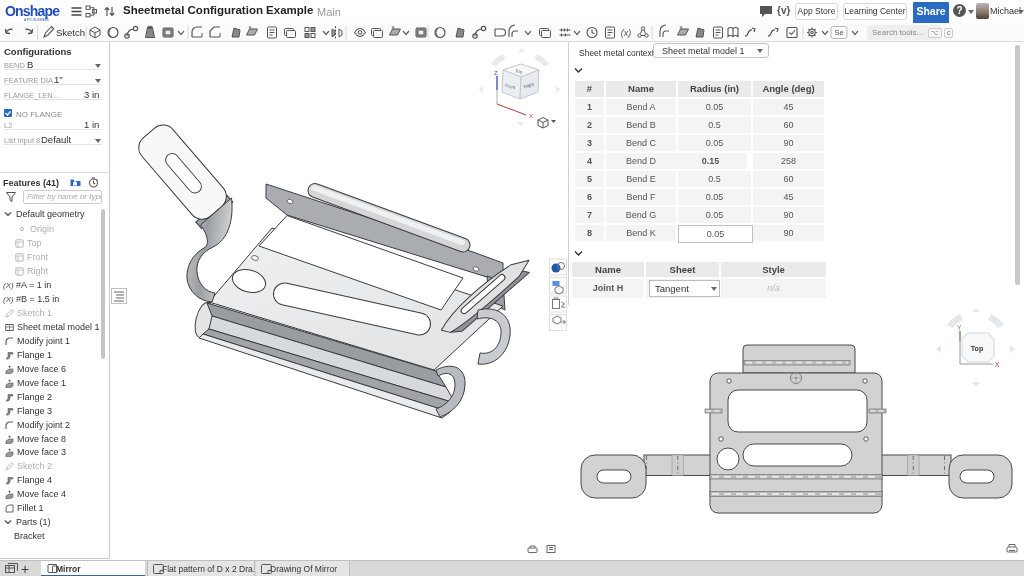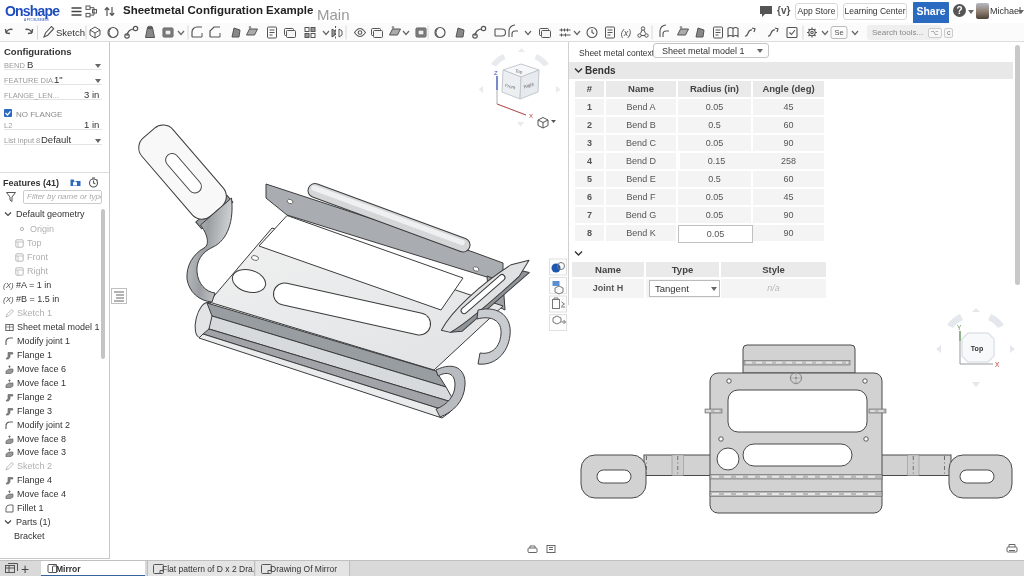--- a/index.html
+++ b/index.html
@@ -6,21 +6,21 @@
 html,body { width:1024px; height:576px; overflow:hidden; background:#fff;
   font-family:"Liberation Sans", sans-serif; }
 .abs { position:absolute; }
 #stage { position:relative; width:1024px; height:576px; }
 
 
 #topbar { left:0; top:0; width:1024px; height:23px; background:#fff; }
 #logo { left:5px; top:3px; font-size:14px; font-weight:bold; color:#1f4dbd; letter-spacing:-0.8px; }
 #ptc { left:24px; top:18px; font-size:3px; color:#1f4dbd; }
 #title { left:123px; top:4px; font-size:11.5px; font-weight:bold; color:#222; white-space:nowrap; }
-#wsname { left:317px; top:6px; font-size:15px; color:#999; }
+#wsname { left:317px; top:6px; font-size:11px; color:#999; }
 .tbtn { top:3px; height:17px; border:1px solid #d9d9d9; border-radius:3px;
   background:#fff; font-size:8.5px; color:#333; line-height:15px; white-space:nowrap; }
 #sharebtn { left:913px; top:2px; width:36px; height:25px; background:#2a6ac0; border-radius:1px;
   color:#fff; font-size:10.5px; font-weight:bold; text-align:center; line-height:19px; }
 
 
 #toolbar { left:0; top:23px; width:1024px; height:19px; background:#fbfbfb; border-bottom:1px solid #dcdcdc; }
 .caret { width:0; height:0; border-left:3px solid transparent; border-right:3px solid transparent; border-top:4px solid #666; }
 #searchbox { left:867px; top:25px; width:74px; height:15px; background:#efefef; border-radius:3px;
   font-size:8px; color:#888; line-height:15px; padding-left:5px; white-space:nowrap; }
@@ -509,21 +509,20 @@
 <g fill="none" stroke="#666" stroke-width="1">
         <rect x="547" y="545.5" width="8" height="7"></rect>
         <path d="M549,547.5 h4 M549,549.5 h4"></path>
       </g>
 </svg>
 
   <div class="abs" id="rightpanel">
     <div class="abs" style="left:10px;top:6px;font-size:8.5px;color:#333;white-space:nowrap">Sheet metal context:</div>
     <div class="abs" style="left:84px;top:1px;width:116px;height:15px;border:1px solid #c4c4c4;border-radius:3px;background:#fff;font-size:9px;color:#333;line-height:14px;padding-left:8px;white-space:nowrap">Sheet metal model 1</div>
     <div class="abs caret" style="left:188px;top:7px"></div>
-    <div class="abs secthead" style="top:20px;padding-left:16px">Bends</div>
     <svg class="abs" style="left:5px;top:24px" width="9" height="9" viewBox="0 0 9 9">
         <path d="M1 2.5l3.5 3.5L8 2.5" stroke="#333" stroke-width="1.4" fill="none"></path>
       </svg>
     <div class="abs cell th" style="left:6px;top:39px;width:31px;height:18px;line-height:16px">#</div>
     <div class="abs cell th" style="left:37px;top:39px;width:72px;height:18px;line-height:16px">Name</div>
     <div class="abs cell th" style="left:109px;top:39px;width:75px;height:18px;line-height:16px">Radius (in)</div>
     <div class="abs cell th" style="left:184px;top:39px;width:73px;height:18px;line-height:16px">Angle (deg)</div>
     <div class="abs cell td" style="left:6px;top:57px;width:31px;height:18px;line-height:16px;font-weight:bold;">1</div>
     <div class="abs cell td" style="left:37px;top:57px;width:72px;height:18px;line-height:16px;">Bend A</div>
     <div class="abs cell td" style="left:109px;top:57px;width:75px;height:18px;line-height:16px;">0.05</div>
@@ -531,21 +530,21 @@
     <div class="abs cell td" style="left:6px;top:75px;width:31px;height:18px;line-height:16px;font-weight:bold;">2</div>
     <div class="abs cell td" style="left:37px;top:75px;width:72px;height:18px;line-height:16px;">Bend B</div>
     <div class="abs cell td" style="left:109px;top:75px;width:75px;height:18px;line-height:16px;">0.5</div>
     <div class="abs cell td" style="left:184px;top:75px;width:73px;height:18px;line-height:16px;">60</div>
     <div class="abs cell td" style="left:6px;top:93px;width:31px;height:18px;line-height:16px;font-weight:bold;">3</div>
     <div class="abs cell td" style="left:37px;top:93px;width:72px;height:18px;line-height:16px;">Bend C</div>
     <div class="abs cell td" style="left:109px;top:93px;width:75px;height:18px;line-height:16px;">0.05</div>
     <div class="abs cell td" style="left:184px;top:93px;width:73px;height:18px;line-height:16px;">90</div>
     <div class="abs cell td" style="left:6px;top:111px;width:31px;height:18px;line-height:16px;font-weight:bold;">4</div>
     <div class="abs cell td" style="left:37px;top:111px;width:72px;height:18px;line-height:16px;">Bend D</div>
-    <div class="abs cell td" style="left:111px;top:111px;width:75px;height:18px;line-height:16px;">0.15</div>
+    <div class="abs cell td" style="left:105px;top:111px;width:75px;height:18px;line-height:16px;font-weight:bold;">0.15</div>
     <div class="abs cell td" style="left:184px;top:111px;width:73px;height:18px;line-height:16px;">258</div>
     <div class="abs cell td" style="left:6px;top:129px;width:31px;height:18px;line-height:16px;font-weight:bold;">5</div>
     <div class="abs cell td" style="left:37px;top:129px;width:72px;height:18px;line-height:16px;">Bend E</div>
     <div class="abs cell td" style="left:109px;top:129px;width:75px;height:18px;line-height:16px;">0.5</div>
     <div class="abs cell td" style="left:184px;top:129px;width:73px;height:18px;line-height:16px;">60</div>
     <div class="abs cell td" style="left:6px;top:147px;width:31px;height:18px;line-height:16px;font-weight:bold;">6</div>
     <div class="abs cell td" style="left:37px;top:147px;width:72px;height:18px;line-height:16px;">Bend F</div>
     <div class="abs cell td" style="left:109px;top:147px;width:75px;height:18px;line-height:16px;">0.05</div>
     <div class="abs cell td" style="left:184px;top:147px;width:73px;height:18px;line-height:16px;">45</div>
     <div class="abs cell td" style="left:6px;top:165px;width:31px;height:18px;line-height:16px;font-weight:bold;">7</div>
@@ -553,21 +552,21 @@
     <div class="abs cell td" style="left:109px;top:165px;width:75px;height:18px;line-height:16px;">0.05</div>
     <div class="abs cell td" style="left:184px;top:165px;width:73px;height:18px;line-height:16px;">90</div>
     <div class="abs cell td" style="left:6px;top:183px;width:31px;height:18px;line-height:16px;font-weight:bold;">8</div>
     <div class="abs cell td" style="left:37px;top:183px;width:72px;height:18px;line-height:16px;">Bend K</div>
     <div class="abs cell td" style="left:109px;top:183px;width:75px;height:18px;line-height:16px;background:#fff;border:1px solid #c0c0c0;">0.05</div>
     <div class="abs cell td" style="left:184px;top:183px;width:73px;height:18px;line-height:16px;">90</div>
     <svg class="abs" style="left:5px;top:207px" width="9" height="9" viewBox="0 0 9 9">
         <path d="M1 2.5l3.5 3.5L8 2.5" stroke="#333" stroke-width="1.4" fill="none"></path>
       </svg>
     <div class="abs cell th" style="left:3px;top:220px;width:74px;height:17px;line-height:15px">Name</div>
-    <div class="abs cell th" style="left:77px;top:220px;width:75px;height:17px;line-height:15px">Type</div>
+    <div class="abs cell th" style="left:77px;top:220px;width:75px;height:17px;line-height:15px">Sheet</div>
     <div class="abs cell th" style="left:152px;top:220px;width:107px;height:17px;line-height:15px">Style</div>
     <div class="abs cell td" style="left:3px;top:237px;width:74px;height:21px;line-height:19px;font-weight:bold">Joint H</div>
     <div class="abs cell td" style="left:77px;top:237px;width:75px;height:21px"></div>
     <div class="abs" style="left:80px;top:238px;width:71px;height:17px;border:1px solid #bbb;background:#fff;font-size:9.5px;color:#333;line-height:15px;padding-left:5px">Tangent</div>
     <div class="abs caret" style="left:142px;top:245px"></div>
     <div class="abs cell td" style="left:152px;top:237px;width:107px;height:21px;line-height:19px;color:#b9b9b9;font-style:italic;text-align:center">n/a</div>
     <div class="abs" style="left:446px;top:3px;width:5px;height:240px;background:#c8c8c8;border-radius:3px"></div>
   </div>
 
   <svg class="abs" id="drawsvg" style="left:568px;top:305px" width="456" height="255" viewBox="568 305 456 255">

